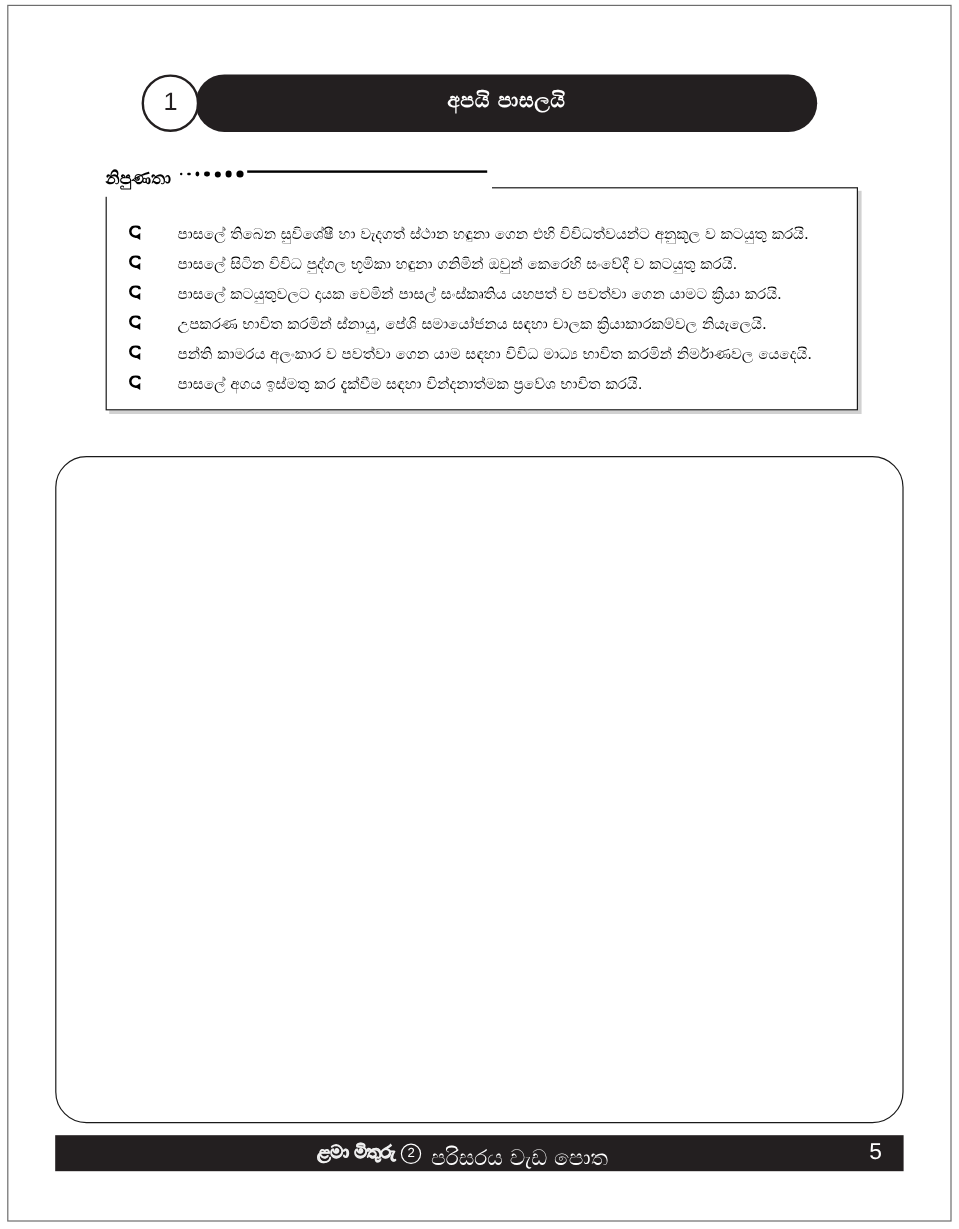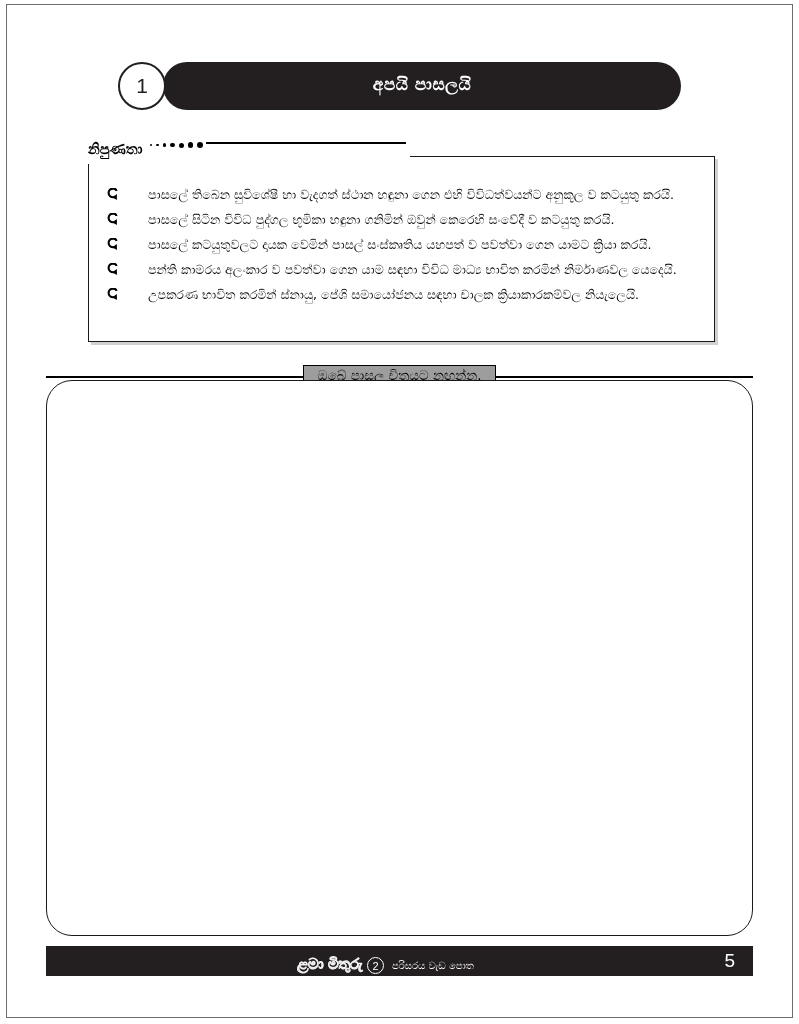--- a/index.html
+++ b/index.html
@@ -223,21 +223,21 @@
     top: 946px;
     width: 707px;
     height: 30px;
     background: #231f20;
     display: flex;
     align-items: center;
     justify-content: center;
   }
   .footer-center {
     display: flex;
-    align-items: flex-end;
+    align-items: center;
     gap: 5px;
     transform: translateX(-14px);
   }
   .footer-logo {
     font-size: 15px;
     font-weight: bold;
     color: #b4b4b4;
     -webkit-text-stroke: 0.6px #efefef;
     letter-spacing: -0.5px;
     line-height: 1;
@@ -250,21 +250,21 @@
     border: 1.5px solid #ffffff;
     color: #ffffff;
     font-size: 11px;
     display: flex;
     align-items: center;
     justify-content: center;
     font-family: "Liberation Sans", sans-serif;
     box-sizing: border-box;
   }
   .footer-title {
-    font-size: 10px;
+    font-size: 18px;
     color: #ffffff;
     line-height: 1;
     padding-bottom: 3px;
     margin-left: 3px;
     margin-top: 13px;
   }
   .footer-page {
     position: absolute;
     right: 18px;
     top: 50%;
@@ -336,42 +336,46 @@
         <span class="comp-text">පාසලේ කටයුතුවලට දායක වෙමින් පාසල් සංස්කෘතිය යහපත් ව පවත්වා ගෙන යාමට ක්‍රියා කරයි.</span>
       </div>
 
       <div class="comp-item">
         <span class="comp-bullet">
           <svg width="13" height="13" viewBox="0 0 13 13">
             <path d="M10.4 3.1 C10.4 1.5 8.9 0.6 7.0 0.6 C4.5 0.6 2.6 2.3 2.6 4.8 C2.6 7.4 4.6 9.2 7.2 9.2 L9.6 9.2" fill="none" stroke="#000" stroke-width="2.1" stroke-linecap="butt"></path>
             <path d="M10.9 6.1 L6.4 9.3 L10.9 12.1 Z" fill="#000"></path>
           </svg>
         </span>
+        <span class="comp-text">උපකරණ භාවිත කරමින් ස්නායු, පේශි සමායෝජනය සඳහා චාලක ක්‍රියාකාරකම්වල නියැලෙයි.</span>
+      </div>
+
+      <div class="comp-item">
+        <span class="comp-bullet">
+          <svg width="13" height="13" viewBox="0 0 13 13">
+            <path d="M10.4 3.1 C10.4 1.5 8.9 0.6 7.0 0.6 C4.5 0.6 2.6 2.3 2.6 4.8 C2.6 7.4 4.6 9.2 7.2 9.2 L9.6 9.2" fill="none" stroke="#000" stroke-width="2.1" stroke-linecap="butt"></path>
+            <path d="M10.9 6.1 L6.4 9.3 L10.9 12.1 Z" fill="#000"></path>
+          </svg>
+        </span>
         <span class="comp-text">පන්ති කාමරය අලංකාර ව පවත්වා ගෙන යාම සඳහා විවිධ මාධ්‍ය භාවිත කරමින් නිර්මාණවල යෙදෙයි.</span>
       </div>
 
       <div class="comp-item">
         <span class="comp-bullet">
           <svg width="13" height="13" viewBox="0 0 13 13">
             <path d="M10.4 3.1 C10.4 1.5 8.9 0.6 7.0 0.6 C4.5 0.6 2.6 2.3 2.6 4.8 C2.6 7.4 4.6 9.2 7.2 9.2 L9.6 9.2" fill="none" stroke="#000" stroke-width="2.1" stroke-linecap="butt"></path>
             <path d="M10.9 6.1 L6.4 9.3 L10.9 12.1 Z" fill="#000"></path>
           </svg>
         </span>
-        <span class="comp-text">උපකරණ භාවිත කරමින් ස්නායු, පේශි සමායෝජනය සඳහා චාලක ක්‍රියාකාරකම්වල නියැලෙයි.</span>
-      </div>
-
+        <span class="comp-text">පාසලේ අගය ඉස්මතු කර දැක්වීම සඳහා වින්දනාත්මක ප්‍රවේශ භාවිත කරයි.</span>
+      </div>
 
     </div>
   </div>
 
-  <div class="draw-head">
-    <span class="draw-rule"></span>
-    <span class="draw-chip">ඔබේ පාසල චිත්‍රයට නඟන්න.</span>
-    <span class="draw-rule"></span>
-  </div>
 
   <div class="draw-area"></div>
 
   <div class="footer">
     <div class="footer-center">
       <span class="footer-logo">ළමා මිතුරු</span>
       <span class="footer-badge">2</span>
       <span class="footer-title">පරිසරය වැඩ පොත</span>
     </div>
     <div class="footer-page">5</div>

